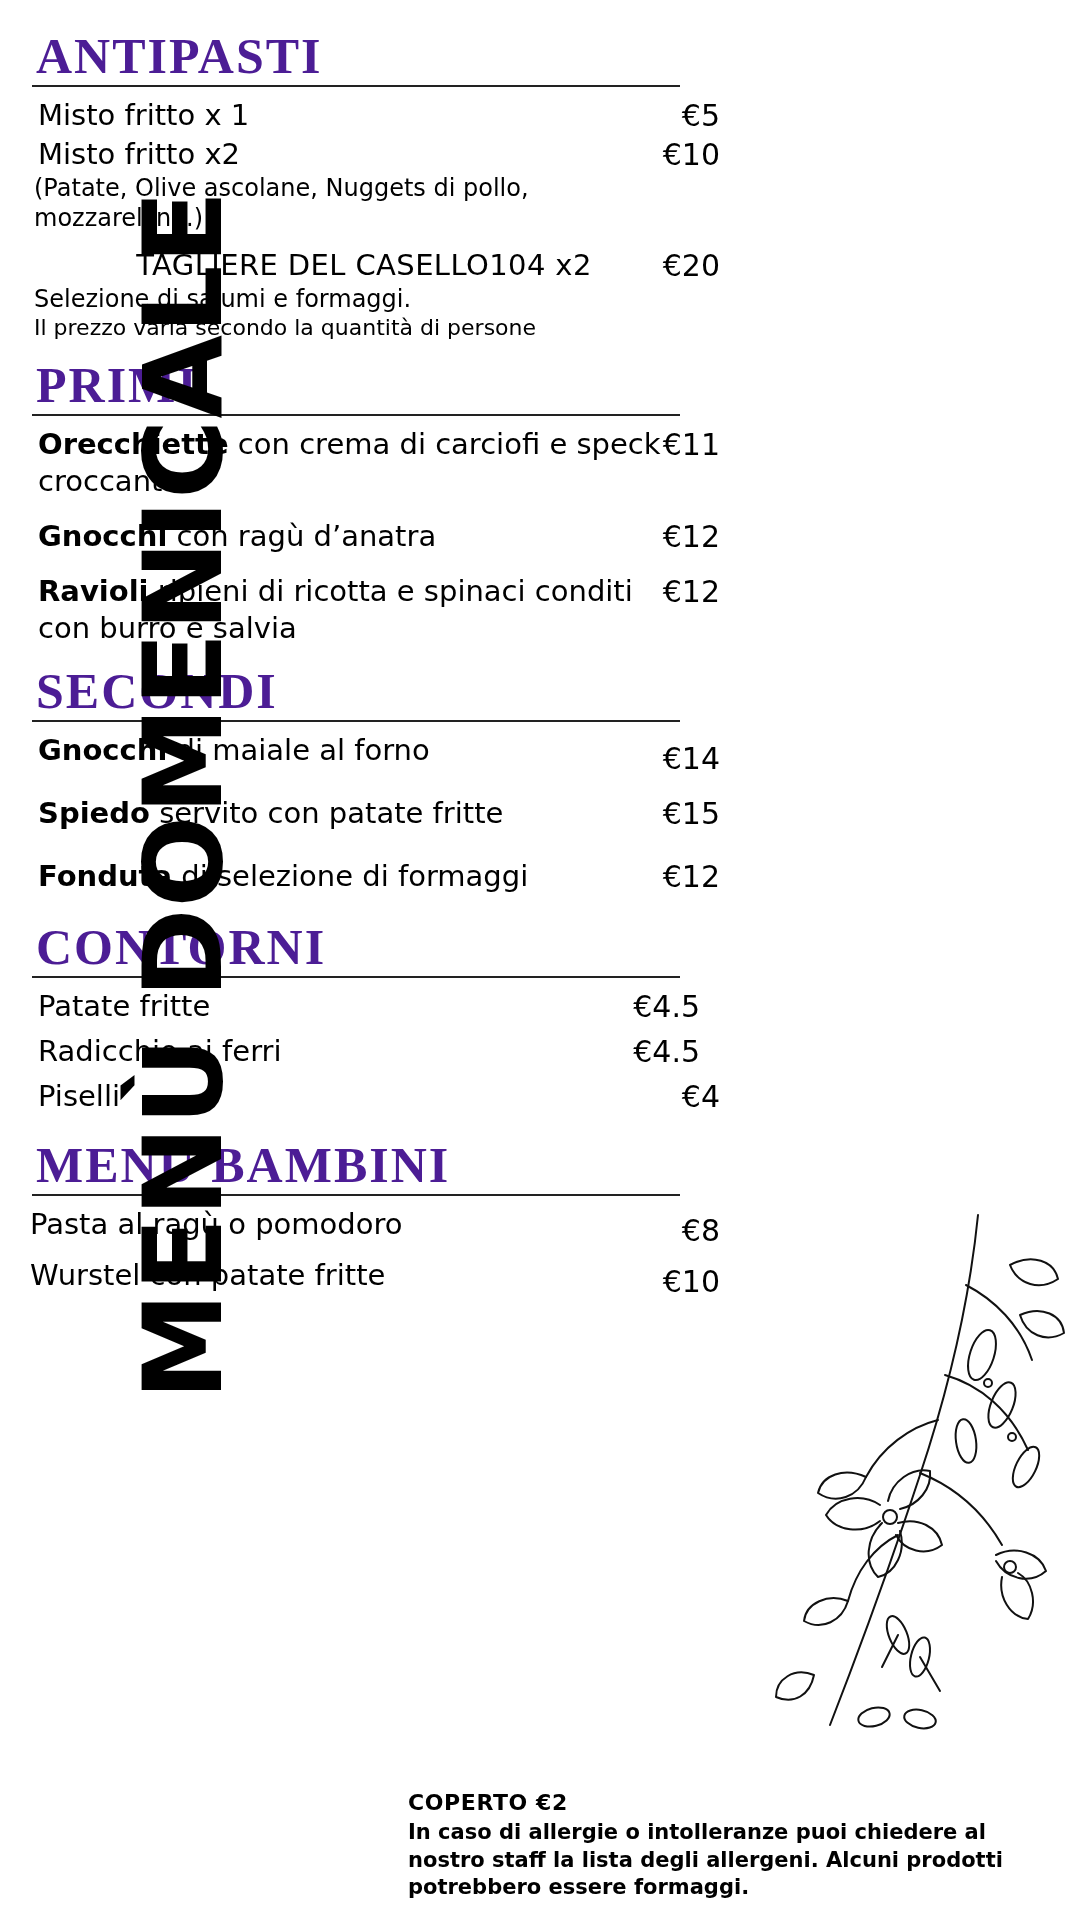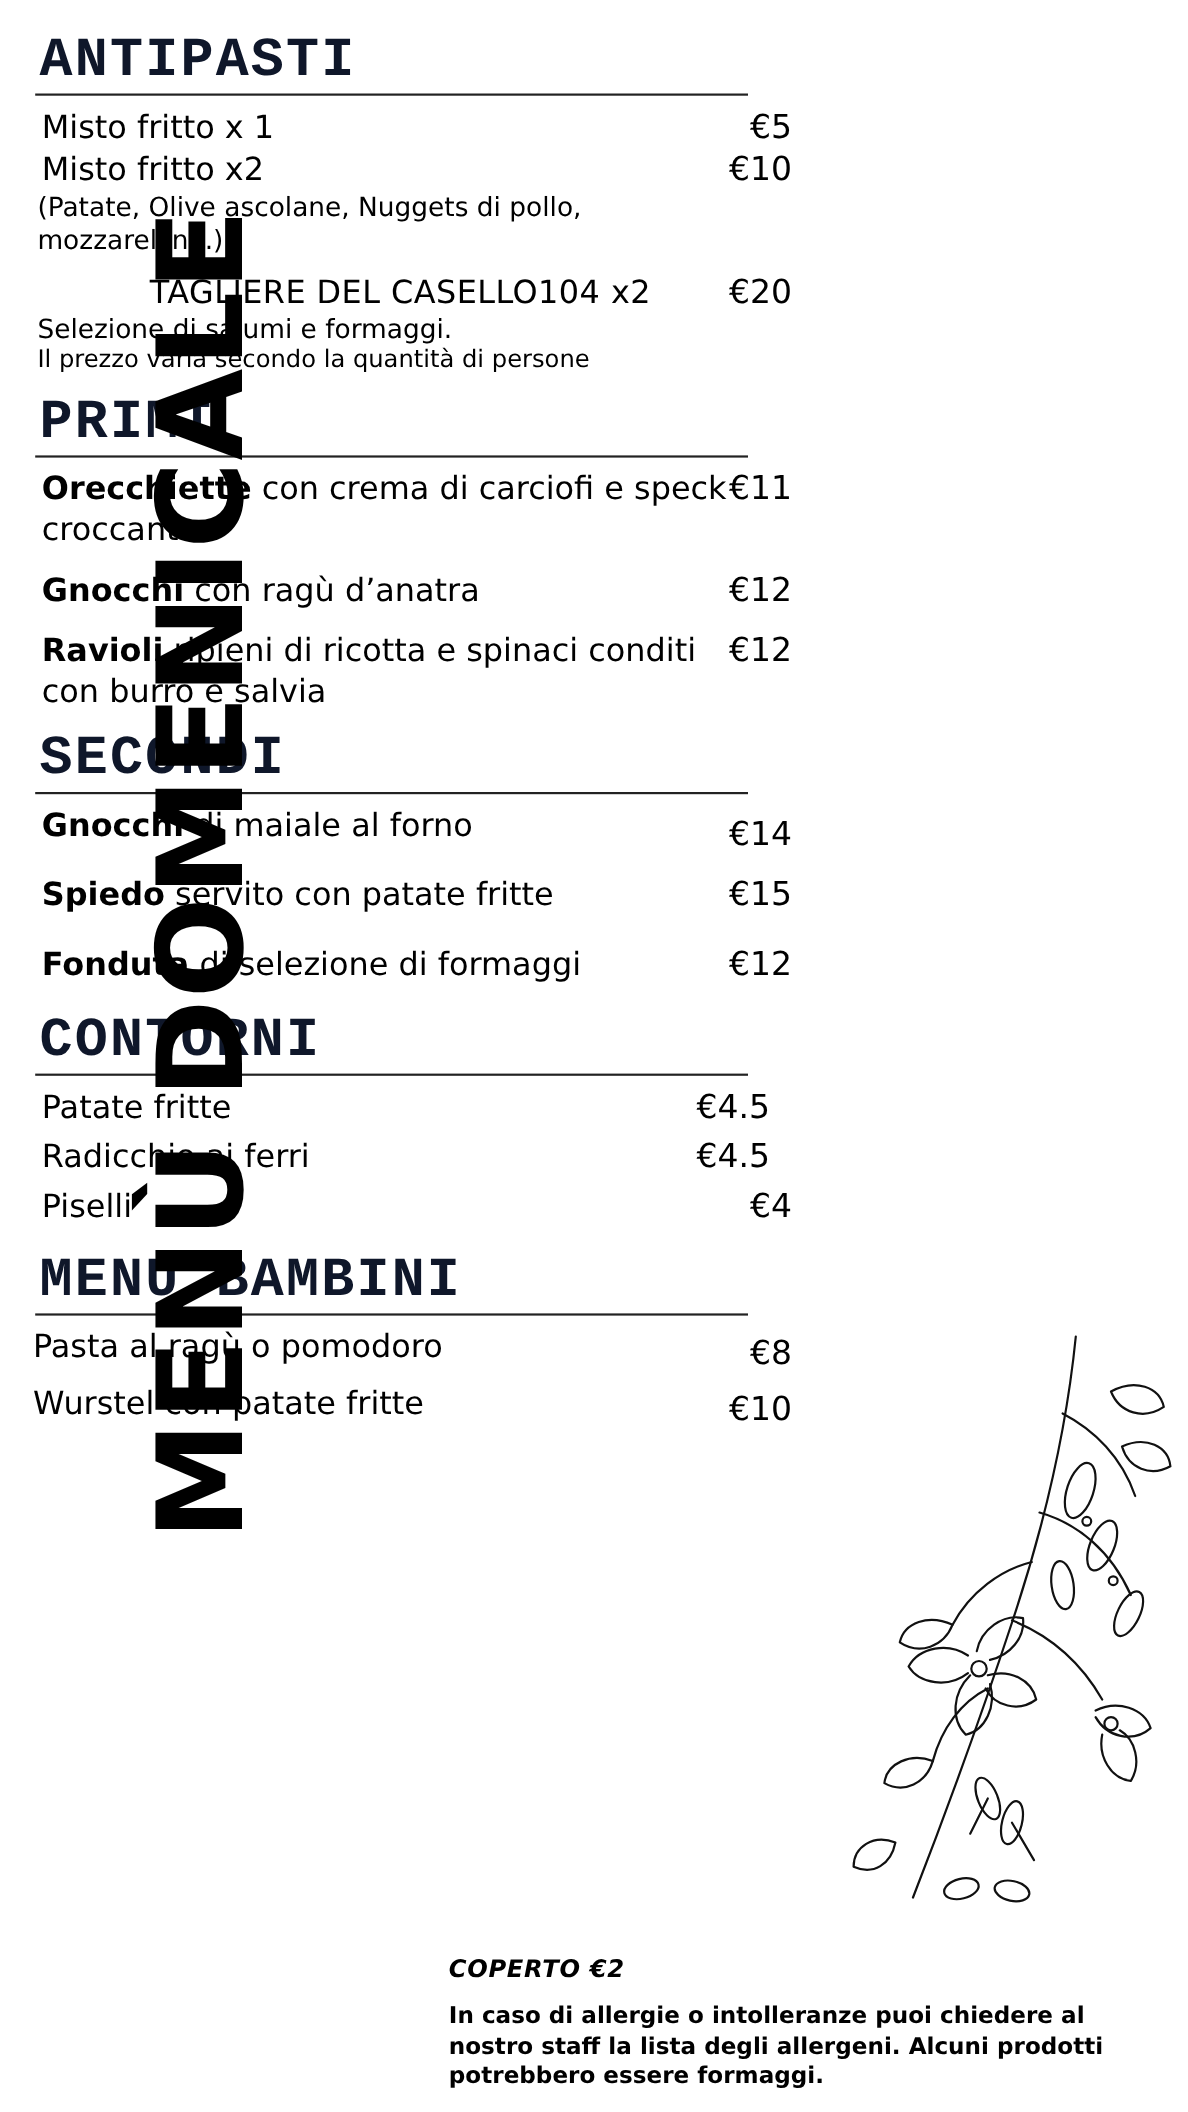--- a/index.html
+++ b/index.html
@@ -27,27 +27,27 @@
     left: 30px;
     top: 30px;
     width: 820px;
   }
 
   .section {
     margin-bottom: 6px;
   }
 
   .section-title {
-    font-family: Liberation Mono, monospace;
+    font-family: Liberation Serif, serif;
     font-weight: 700;
     font-size: 50px;
     letter-spacing: 2px;
     line-height: 1.05;
     margin: 0 0 2px 6px;
-    color: #0f172a;
+    color: #4c1d95;
   }
 
   .section-rule {
     border: none;
     border-top: 2px solid #222;
     margin: 0 0 10px 2px;
     width: 648px;
   }
 
   .items {
@@ -145,22 +145,21 @@
     position: absolute;
     left: 408px;
     bottom: 18px;
     width: 660px;
   }
 
   .footer-coperto {
     font-size: 22px;
     font-weight: 700;
     letter-spacing: 0.6px;
-    margin-bottom: 16px;
-    font-style: italic;
+    margin-bottom: 4px;
   }
 
   .footer-note {
     font-size: 21px;
     font-weight: 600;
     line-height: 1.32;
   }
 </style>
 </head>
 <body>

